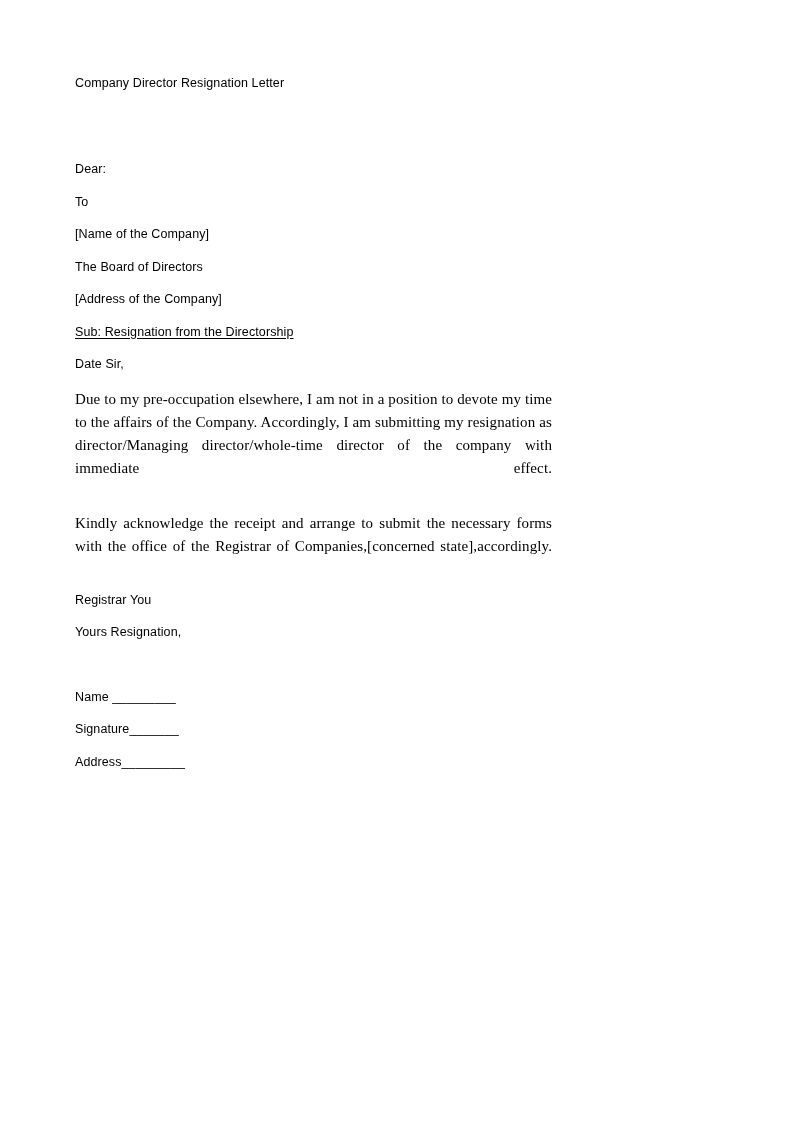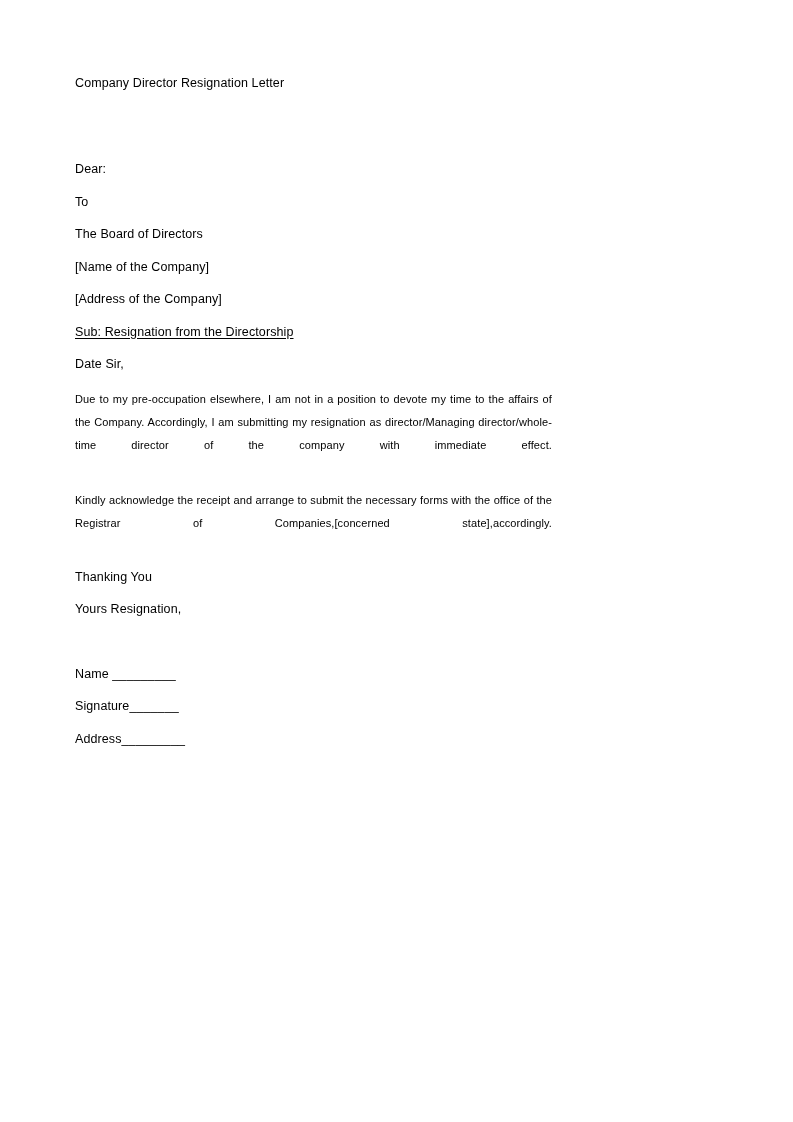--- a/index.html
+++ b/index.html
@@ -42,26 +42,27 @@
     line-height: 18px;
     letter-spacing: 0.1px;
     margin: 0 0 14.5px 0;
     white-space: pre;
   }
   .line.subject {
     text-decoration: underline;
     text-underline-offset: 2px;
   }
   .para {
-    font-size: 11px;
+    font-size: 15px;
     line-height: 23px;
     letter-spacing: 0.1px;
     margin: 0 0 9.5px 0;
     text-align: justify;
     text-justify: inter-word;
+    font-family: Liberation Serif, serif;
   }
   .para:after {
     content: "";
     display: inline-block;
     width: 100%;
   }
   .spacer-line {
     height: 32px;
   }
   .sig-block {
@@ -81,35 +82,35 @@
 <div class="page">
 
   <div class="doc-title">Company Director Resignation Letter</div>
 
   <div class="letter-body">
 
     <div class="line">Dear:</div>
 
     <div class="line">To</div>
 
+    <div class="line">[Name of the Company]</div>
+
     <div class="line">The Board of Directors</div>
-
-    <div class="line">[Name of the Company]</div>
 
     <div class="line">[Address of the Company]</div>
 
     <div class="line subject">Sub: Resignation from the Directorship</div>
 
     <div class="line">Date Sir,</div>
 
     <div class="para" style="text-align-last: left;">Due to my pre-occupation  elsewhere,  I am not in a position to devote  my time to the  affairs   of  the  Company.   Accordingly,  I  am  submitting  my  resignation  as director/Managing  director/whole-time   director  of  the  company  with  immediate effect.</div>
 
     <div class="para" style="text-align-last: left;">Kindly acknowledge  the receipt  and  arrange  to submit the necessary  forms with the office of the Registrar of Companies,[concerned state],accordingly.</div>
 
-    <div class="line">Thanking You</div>
+    <div class="line">Registrar You</div>
 
     <div class="line">Yours Resignation,</div>
 
     <div class="spacer-line"></div>
 
     <div class="sig-block">
       <div class="sig-line">Name _________</div>
       <div class="sig-line">Signature_______</div>
       <div class="sig-line">Address_________</div>
     </div>

